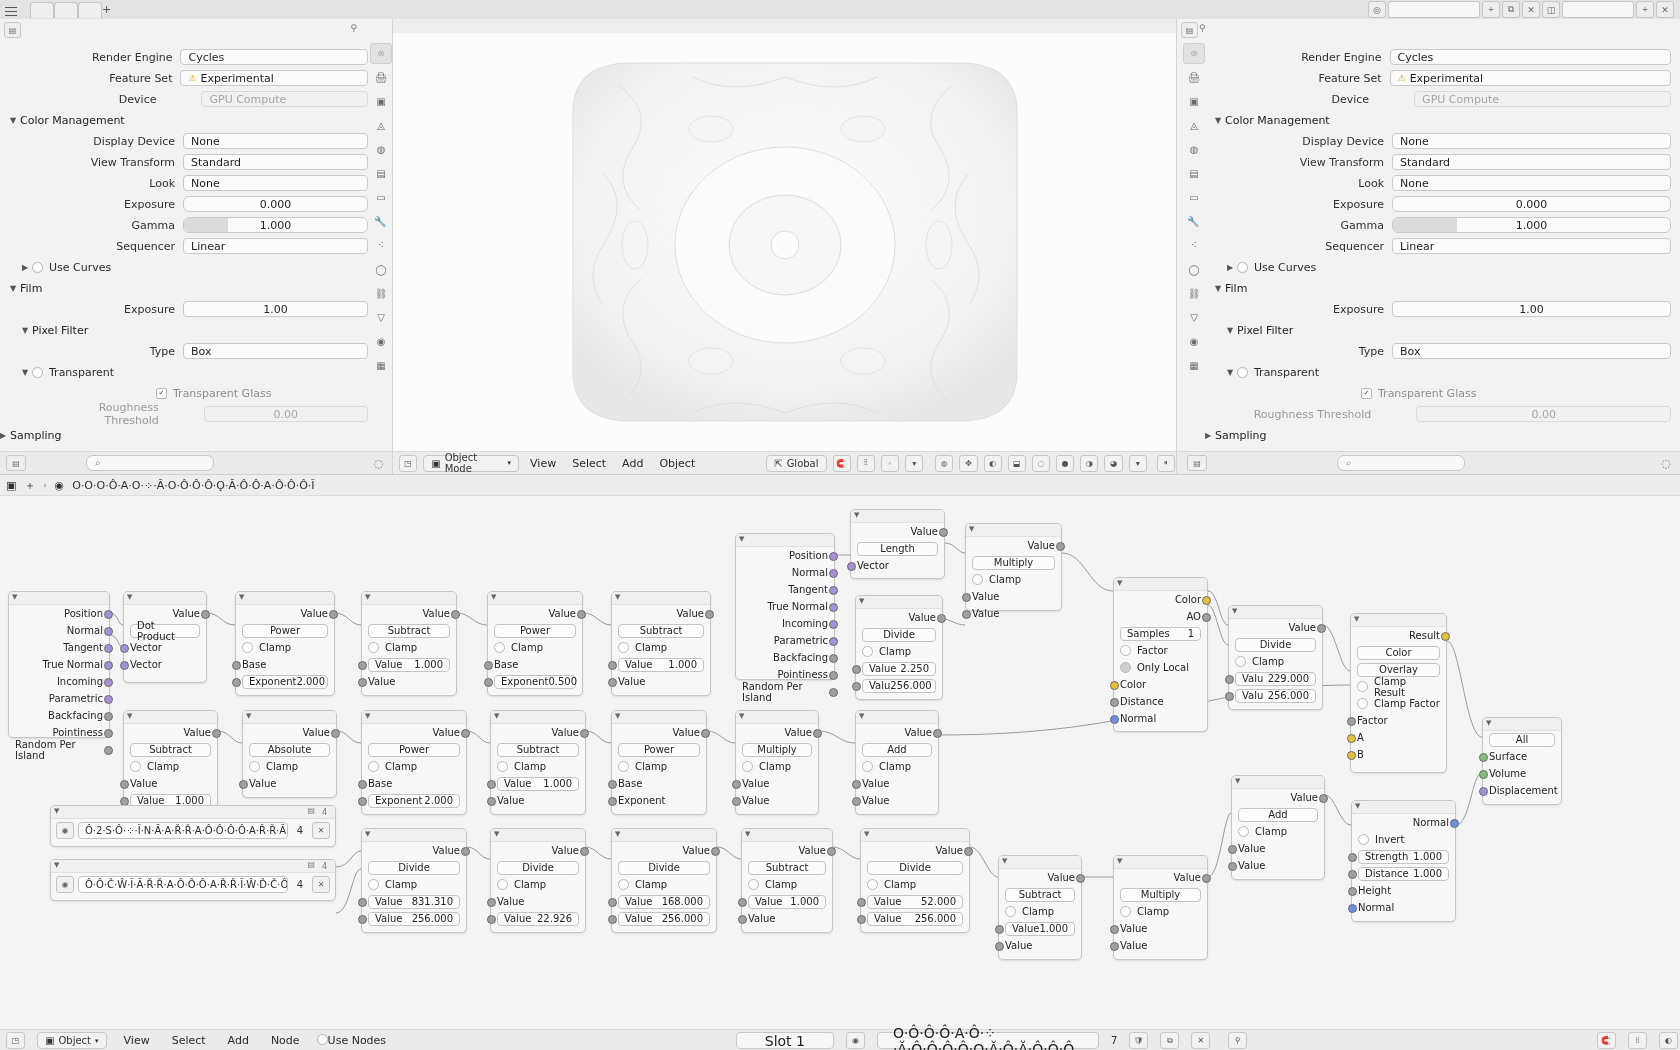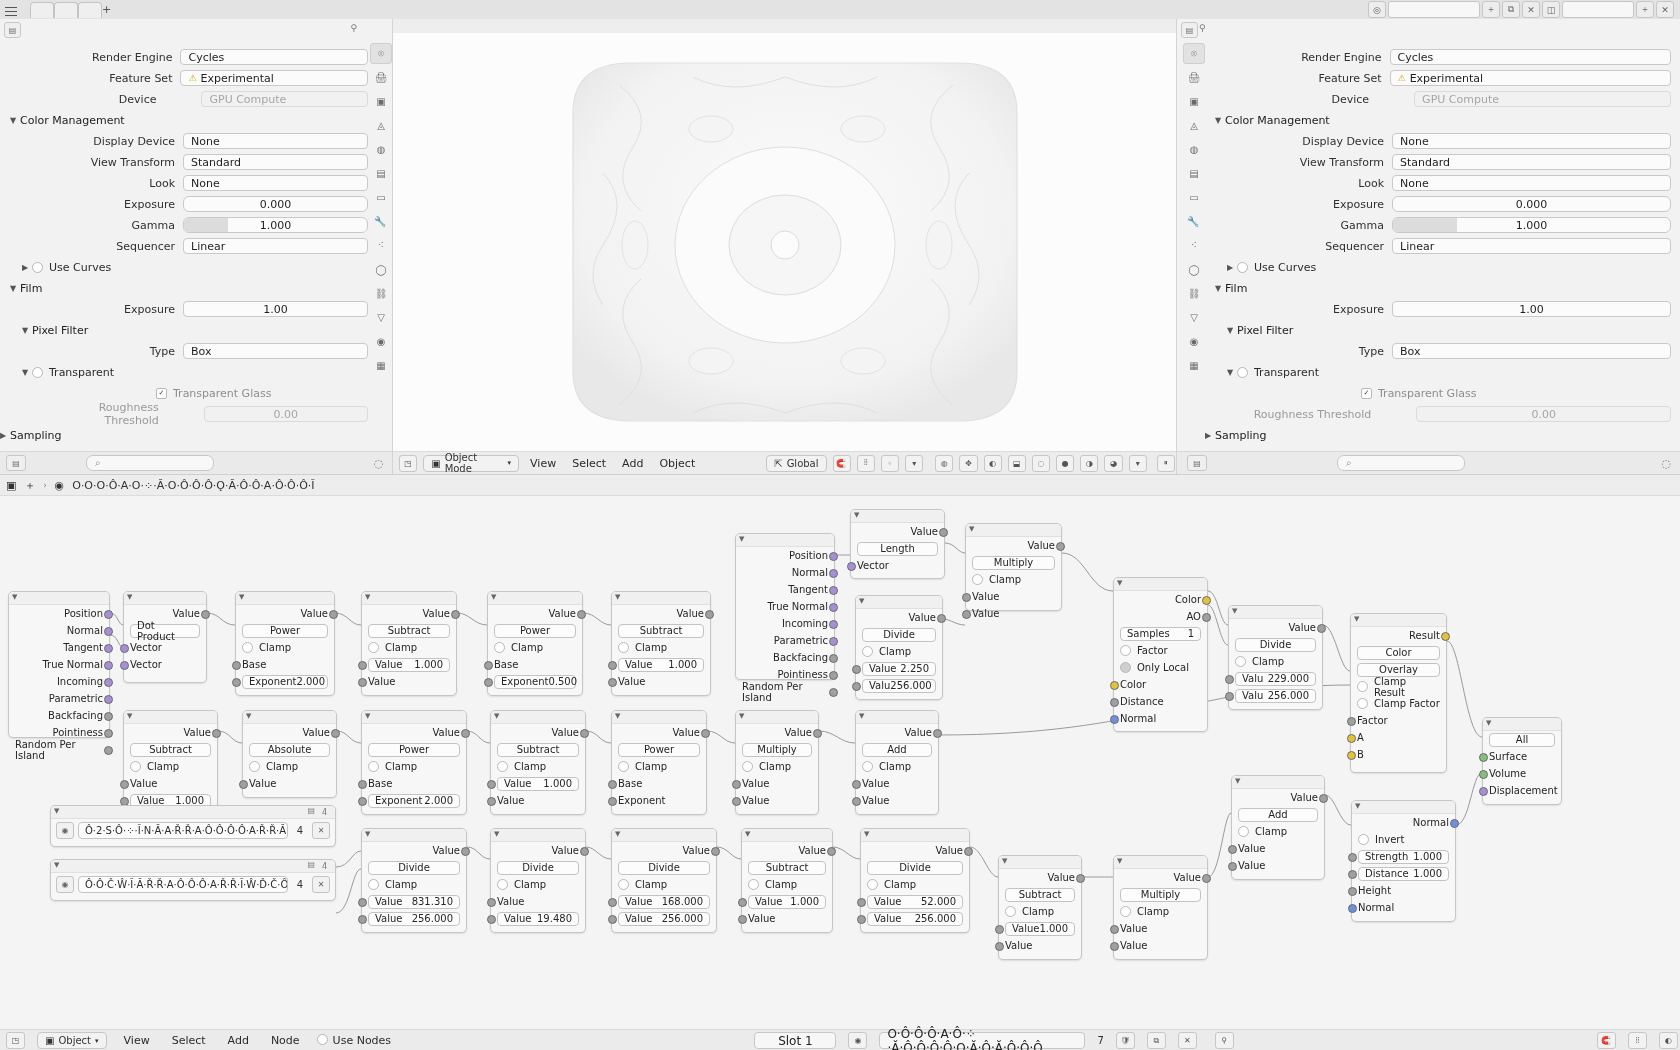--- a/index.html
+++ b/index.html
@@ -74,21 +74,21 @@
   .s-gray{background:#a0a0a0;}
   .s-yellow{background:#e3c23a;}
   .s-purple{background:#a78fd6;}
   .s-blue{background:#6f8fe0;}
   .s-green{background:#83c07a;}
   .wire{position:absolute;left:0;top:0;width:100%;height:100%;pointer-events:none;}
   .imgnode-row{height:22px;display:flex;align-items:center;gap:4px;padding:0 5px;}
   .imgbtn{width:16px;height:15px;border:1px solid #c3c3c3;border-radius:3px;background:#f1f1f1;display:flex;align-items:center;justify-content:center;font-size:8px;color:#666;}
   .imgname{flex:1;height:15px;border:1px solid #c3c3c3;border-radius:4px;background:#fcfcfc;display:flex;align-items:center;padding:0 6px;font-size:10px;overflow:hidden;white-space:nowrap;}
   .count{width:16px;text-align:center;font-size:10px;color:#333;}
-  .statfield{height:15px;border:1px solid #c7c7c7;border-radius:4px;background:#f7f7f7;display:flex;align-items:center;padding:0 7px;font-size:12px;color:#222;gap:5px;}
+  .statfield{height:15px;border:1px solid #c7c7c7;border-radius:4px;background:#f7f7f7;display:flex;align-items:center;padding:0 15px;font-size:14px;color:#222;gap:5px;}
 </style>
 </head>
 <body>
 
 <div class="app">
 
   <div class="topbar">
     <div class="hamburger">
         <span></span>
         <span></span>
@@ -1182,21 +1182,21 @@
             <span>Clamp</span>
           </div>
         <div class="nrow">
             <span class="sock l s-gray"></span>
             <span>Value</span>
           </div>
         <div class="nrow">
             <span class="sock l s-gray"></span>
             <div class="nfield">
               <span>Value</span>
-              <span>19.480</span>
+              <span>22.926</span>
             </div>
           </div>
       </div>
 
       <div class="node" style="left:611px;top:333px;width:106px;height:105px;">
         <div class="nhead">
             <span class="ntri">▼</span>
           </div>
         <div class="nrow out">
             <span>Value</span>
@@ -1369,21 +1369,21 @@
       <div class="vftoggle">◳</div>
       <div class="vfbtn">
           <span>▣</span>
           <span>Object</span>
           <span style="font-size:7px;">▾</span>
         </div>
       <div class="vfmenu">View</div>
       <div class="vfmenu">Select</div>
       <div class="vfmenu">Add</div>
       <div class="vfmenu">Node</div>
-      <div style="display:flex;align-items:flex-start;gap:5px;">
+      <div style="display:flex;align-items:flex-start;">
         <span style="width:9px;height:9px;border:1px solid #b4b4b4;border-radius:50%;background:#fff;display:inline-block;"></span>
         <span>Use Nodes</span>
       </div>
       <div style="flex:1;"></div>
       <div class="statfield" style="width:66px;justify-content:center;">Slot 1</div>
       <div class="vftoggle">◉</div>
       <div class="statfield" style="width:190px;">O·Ô·Ô·Ô·A·Ô·⁘·Ă·Ô·Ô·Ô·Ô·Ǫ·Ă·Ô·Ă·Ô·Ô·Ô</div>
       <div style="font-size:10px;">7</div>
       <div class="vftoggle">🛡</div>
       <div class="vftoggle">⧉</div>

